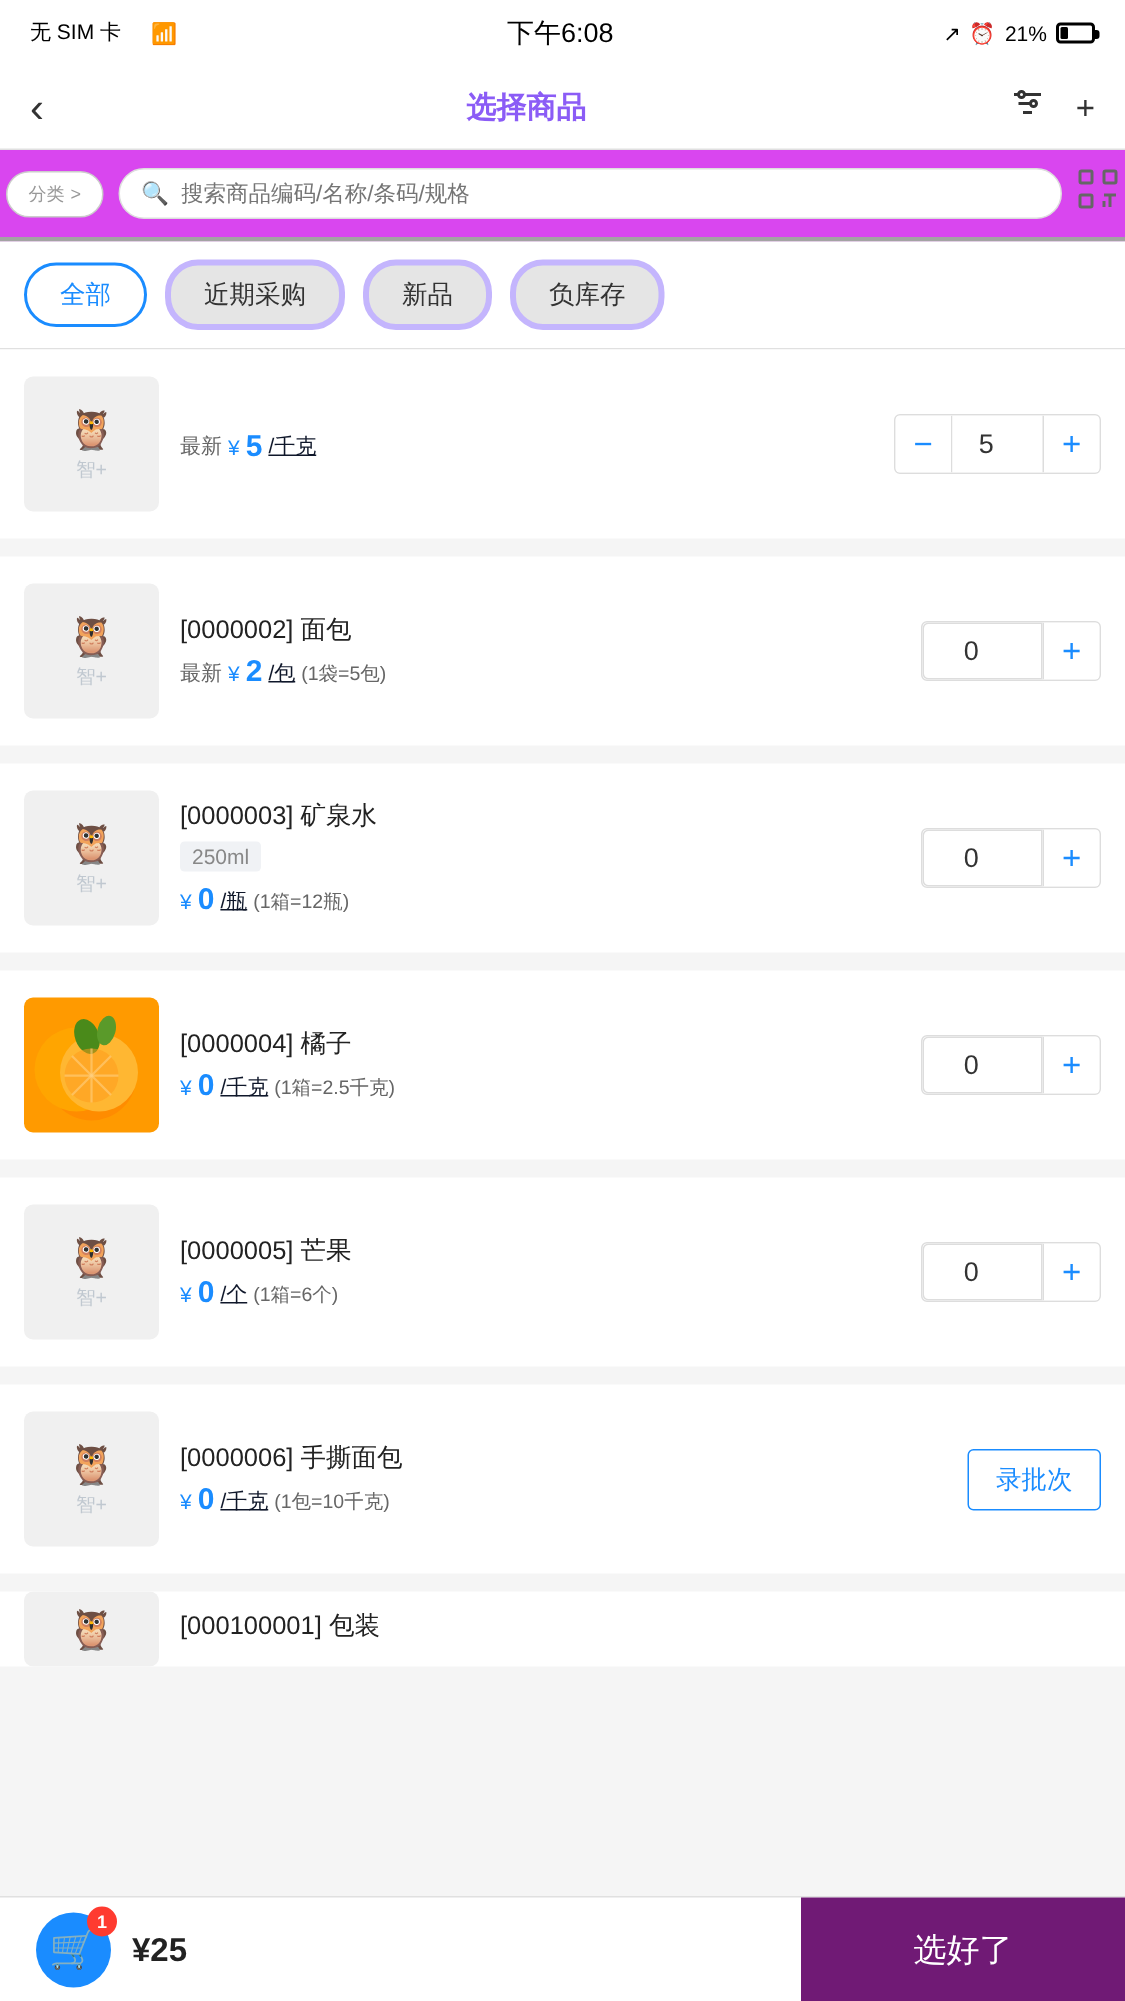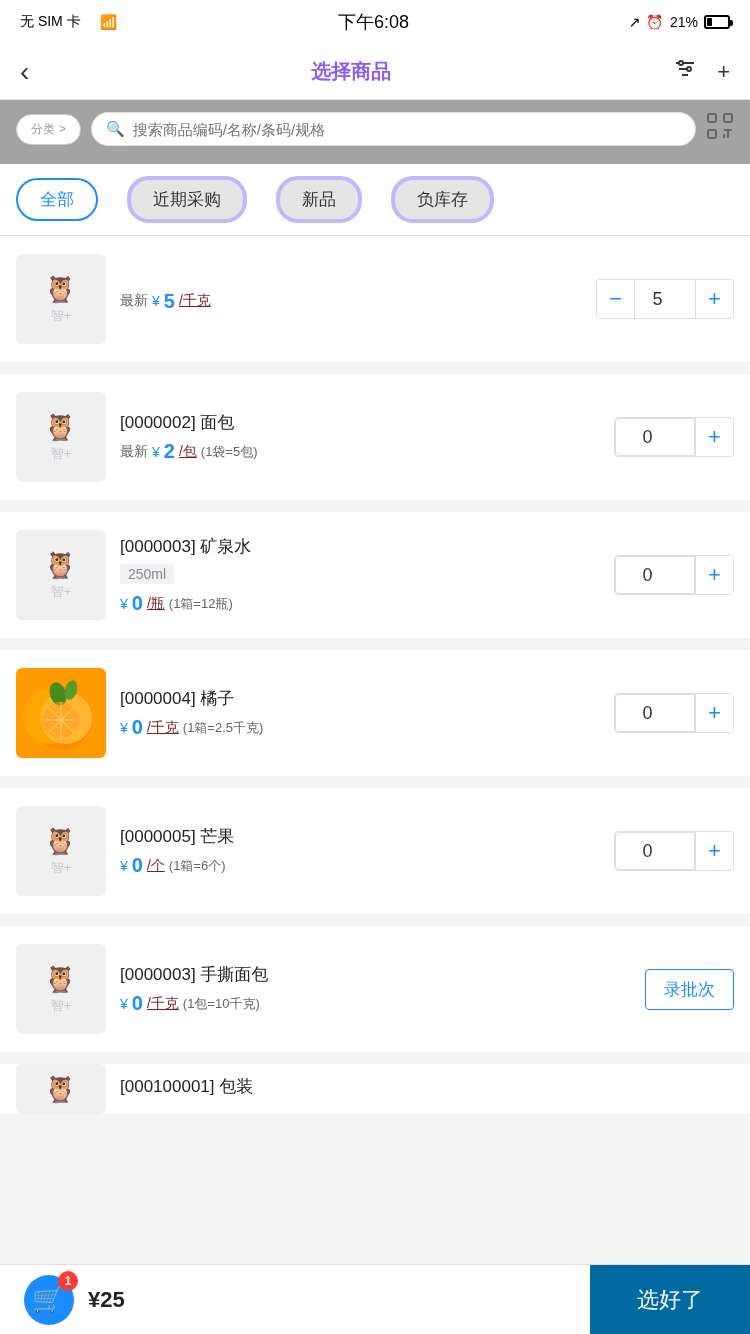--- a/index.html
+++ b/index.html
@@ -25,43 +25,43 @@
       background: #fff; padding: 0 20px; height: 56px;
       border-bottom: 1px solid #e0e0e0;
     }
     .nav-title { font-size: 20px; font-weight: 600; color: #8b5cf6; }
     .nav-left, .nav-right { display: flex; align-items: center; gap: 20px; }
     .nav-icon { font-size: 22px; color: #333; cursor: pointer; }
     .nav-back { font-size: 28px; color: #333; }
 
     
     .filter-bar {
-      display: flex; align-items: center; background: #a3a3a3; padding: 12px 16px; gap: 10px;
-      border-bottom: 6px solid #a3a3a3;
+      display: flex; align-items: center; background: #d946ef; padding: 12px 4px; gap: 10px;
+      border-bottom: 3px solid #a3a3a3;
     }
     .category-btn {
       display: flex; align-items: center; gap: 4px;
       background: #fff; border: 1px solid #ccc; border-radius: 18px;
       padding: 6px 14px; font-size: 16px; color: #333; white-space: nowrap;
       cursor: pointer;
     }
     .category-btn span { font-size: 12px; color: #999; }
     .search-box {
       flex: 1; display: flex; align-items: center; gap: 8px;
       background: #fff; border: 1px solid #ddd; border-radius: 20px;
       padding: 7px 14px;
     }
     .search-icon { font-size: 15px; color: #999; }
     .search-input { border: none; outline: none; font-size: 15px; color: #999; flex: 1; background: transparent; }
     .scan-icon { font-size: 22px; color: #666; cursor: pointer; }
 
     
     .tab-bar {
       display: flex; align-items: center; background: #fff;
-      padding: 12px 16px; gap: 29px; border-bottom: 1px solid #e0e0e0;
+      padding: 12px 16px; gap: 12px; border-bottom: 1px solid #e0e0e0;
     }
     .tab-item {
       padding: 8px 22px; border-radius: 22px; font-size: 17px;
       border: 4px solid #c4b5fd; color: #333; cursor: pointer; background: #e5e5e5;
     }
     .tab-item.active {
       border: 2px solid #1a8cff; color: #1a8cff; background: #fff; font-weight: 500;
     }
 
     
@@ -77,21 +77,21 @@
     }
     .owl-logo { display: flex; flex-direction: column; align-items: center; gap: 2px; }
     .owl-eyes { font-size: 26px; color: #c0c8d0; }
     .owl-text { font-size: 13px; color: #c0c8d0; }
     .product-info { flex: 1; }
     .product-name { font-size: 17px; color: #222; margin-bottom: 6px; }
     .product-price-row { display: flex; align-items: center; gap: 4px; margin-top: 4px; }
     .price-label { font-size: 14px; color: #666; }
     .price-currency { font-size: 14px; color: #1a8cff; }
     .price-value { font-size: 20px; font-weight: 700; color: #1a8cff; }
-    .price-unit { font-size: 14px; color: #7f1d1d; text-decoration: underline; }
+    .price-unit { font-size: 14px; color: #0f172a; text-decoration: underline; }
     .price-extra { font-size: 13px; color: #666; }
     .product-spec { font-size: 14px; color: #888; background: #f0f2f5; display: inline-block; padding: 2px 8px; border-radius: 3px; margin-bottom: 4px; }
 
     
     .qty-control { display: flex; align-items: center; gap: 0; }
     .qty-box { display: flex; align-items: center; border: 1px solid #ddd; border-radius: 4px; overflow: hidden; }
     .qty-btn {
       width: 38px; height: 38px; display: flex; align-items: center; justify-content: center;
       font-size: 22px; color: #1a8cff; cursor: pointer; background: #fff; border: none;
     }
@@ -124,21 +124,21 @@
     .cart-icon { font-size: 26px; color: #fff; }
     .cart-badge {
       position: absolute; top: -4px; right: -4px;
       background: #ff3b30; color: #fff; font-size: 12px;
       width: 20px; height: 20px; border-radius: 50%;
       display: flex; align-items: center; justify-content: center;
       font-weight: 700;
     }
     .cart-total { font-size: 22px; font-weight: 600; color: #222; }
     .confirm-btn {
-      width: 160px; height: 70px; background: #0369a1;
+      width: 216px; height: 70px; background: #701a75;
       border: none; color: #fff; font-size: 22px; font-weight: 500;
       cursor: pointer;
     }
 
     .separator { height: 10px; background: #f5f5f5; }
   </style>
 </head>
 <body>
 
 <div class="status-bar">
@@ -349,21 +349,21 @@
   <div class="separator"></div>
 
   <div class="product-item">
     <div class="product-thumb">
       <div class="owl-logo">
         <span class="owl-eyes">🦉</span>
         <span class="owl-text">智+</span>
       </div>
     </div>
     <div class="product-info">
-      <div class="product-name">[0000003] 手撕面包</div>
+      <div class="product-name">[0000006] 手撕面包</div>
       <div class="product-price-row">
         <span class="price-currency">¥</span>
         <span class="price-value">0</span>
         <span class="price-unit">/千克</span>
         <span class="price-extra">(1包=10千克)</span>
       </div>
     </div>
     <div class="qty-control">
       <button class="record-btn">录批次</button>
     </div>

